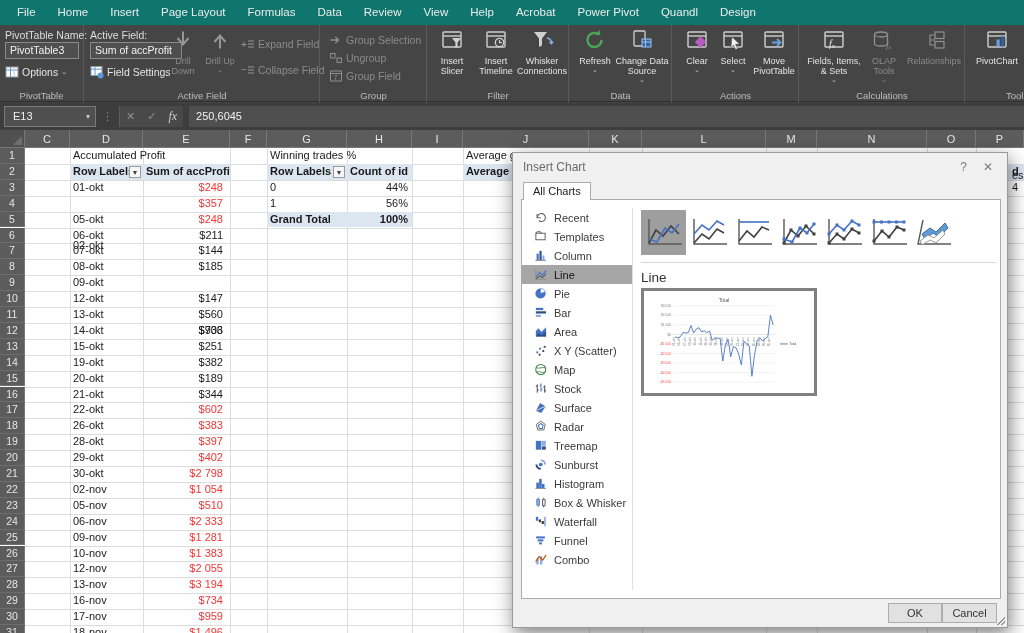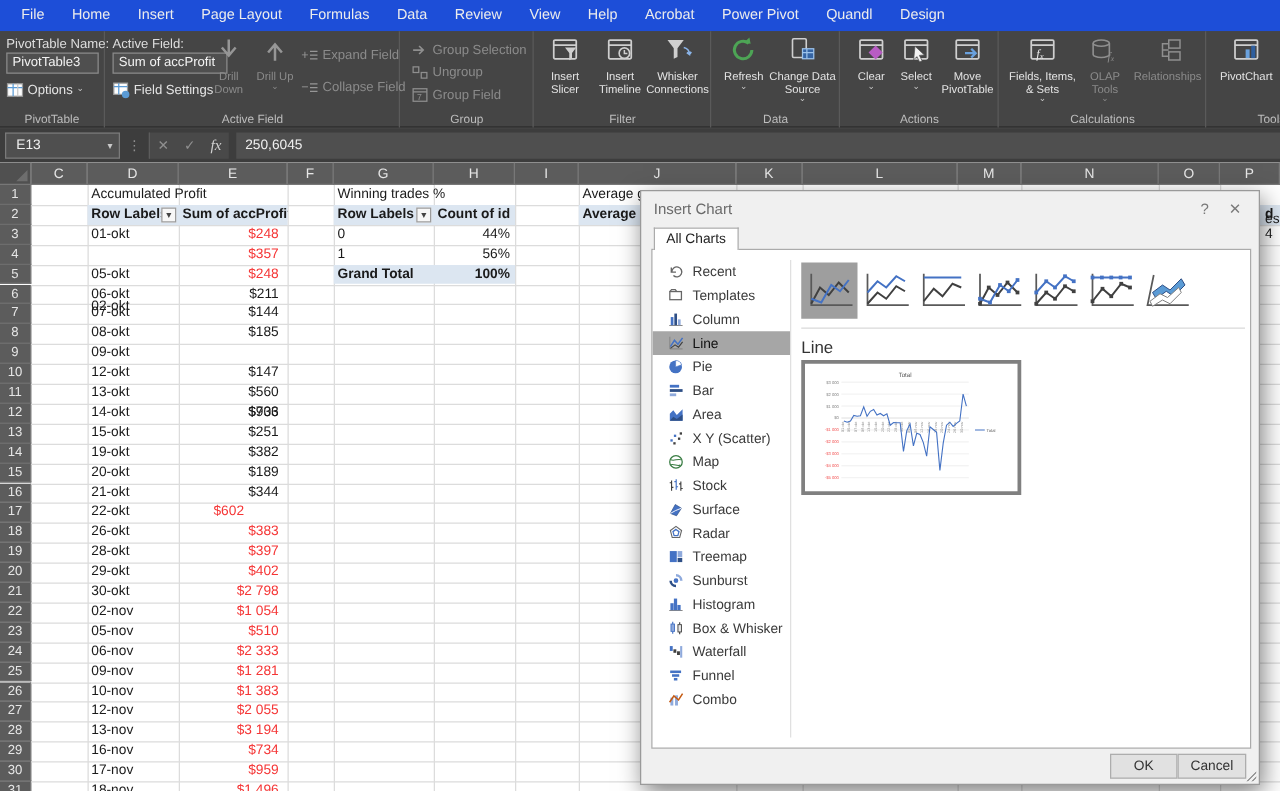--- a/index.html
+++ b/index.html
@@ -1,21 +1,21 @@
 <!DOCTYPE html>
 <html><head>
 <meta charset="utf-8">
 <style>
   * { margin:0; padding:0; box-sizing:border-box; }
   html,body { width:1024px; height:633px; overflow:hidden; background:#444; }
   body { font-family:"Liberation Sans", sans-serif; position:relative; }
   #root { position:absolute; inset:0; }
 
   
-  #tabbar { position:absolute; left:0; top:0; width:1024px; height:25px; background:#1d4ed8; display:flex; align-items:stretch; padding-left:6px; }
+  #tabbar { position:absolute; left:0; top:0; width:1024px; height:25px; background:#0f766e; display:flex; align-items:stretch; padding-left:6px; }
   .tab { color:#ececec; font-size:11.5px; line-height:25px; padding:0 11px; cursor:default; white-space:nowrap; }
   .tab.active { color:#fff; font-weight:bold; border-bottom:3px solid #f5f5f5; }
 
   
   #ribbon { position:absolute; left:0; top:25px; width:1024px; height:77px; background:#454545; border-bottom:1px solid #2e2e2e; }
   .grp { position:absolute; top:0; height:77px; border-right:1px solid #5a5a5a; }
   .g-label { position:absolute; bottom:1px; left:0; right:0; text-align:center; font-size:9.5px; color:#bdbdbd; }
   .lab { position:absolute; font-size:10.5px; color:#dedede; white-space:nowrap; }
   .inbox { position:absolute; height:17px; background:#4f4f4f; border:1px solid #8a8a8a; color:#f2f2f2; font-size:10.5px; line-height:15px; padding:0 4px; overflow:hidden; white-space:nowrap; }
   .sbtn { position:absolute; display:flex; align-items:center; gap:3px; font-size:10.5px; color:#e4e4e4; white-space:nowrap; cursor:default; }
@@ -491,21 +491,21 @@
       <div class="cell r" style="left: 143px; top: 192.9px; width: 84px; height: 15.9px;">$706</div>
       <div class="cell l" style="left: 70px; top: 208.8px; width: 70px; height: 15.9px;">15-okt</div>
       <div class="cell r" style="left: 143px; top: 208.8px; width: 84px; height: 15.9px;">$251</div>
       <div class="cell l" style="left: 70px; top: 224.7px; width: 70px; height: 15.9px;">19-okt</div>
       <div class="cell r" style="left: 143px; top: 224.7px; width: 84px; height: 15.9px;">$382</div>
       <div class="cell l" style="left: 70px; top: 240.6px; width: 70px; height: 15.9px;">20-okt</div>
       <div class="cell r" style="left: 143px; top: 240.6px; width: 84px; height: 15.9px;">$189</div>
       <div class="cell l" style="left: 70px; top: 256.5px; width: 70px; height: 15.9px;">21-okt</div>
       <div class="cell r" style="left: 143px; top: 256.5px; width: 84px; height: 15.9px;">$344</div>
       <div class="cell l" style="left: 70px; top: 272.4px; width: 70px; height: 15.9px;">22-okt</div>
-      <div class="cell r red" style="left: 143px; top: 272.4px; width: 84px; height: 15.9px; text-align: center;">$602</div>
+      <div class="cell r red" style="left: 143px; top: 272.4px; width: 84px; height: 15.9px;">$602</div>
       <div class="cell l" style="left: 70px; top: 288.3px; width: 70px; height: 15.9px;">26-okt</div>
       <div class="cell r red" style="left: 143px; top: 288.3px; width: 84px; height: 15.9px;">$383</div>
       <div class="cell l" style="left: 70px; top: 304.2px; width: 70px; height: 15.9px;">28-okt</div>
       <div class="cell r red" style="left: 143px; top: 304.2px; width: 84px; height: 15.9px;">$397</div>
       <div class="cell l" style="left: 70px; top: 320.1px; width: 70px; height: 15.9px;">29-okt</div>
       <div class="cell r red" style="left: 143px; top: 320.1px; width: 84px; height: 15.9px;">$402</div>
       <div class="cell l" style="left: 70px; top: 336px; width: 70px; height: 15.9px;">30-okt</div>
       <div class="cell r red" style="left: 143px; top: 336px; width: 84px; height: 15.9px;">$2 798</div>
       <div class="cell l" style="left: 70px; top: 351.9px; width: 70px; height: 15.9px;">02-nov</div>
       <div class="cell r red" style="left: 143px; top: 351.9px; width: 84px; height: 15.9px;">$1 054</div>

